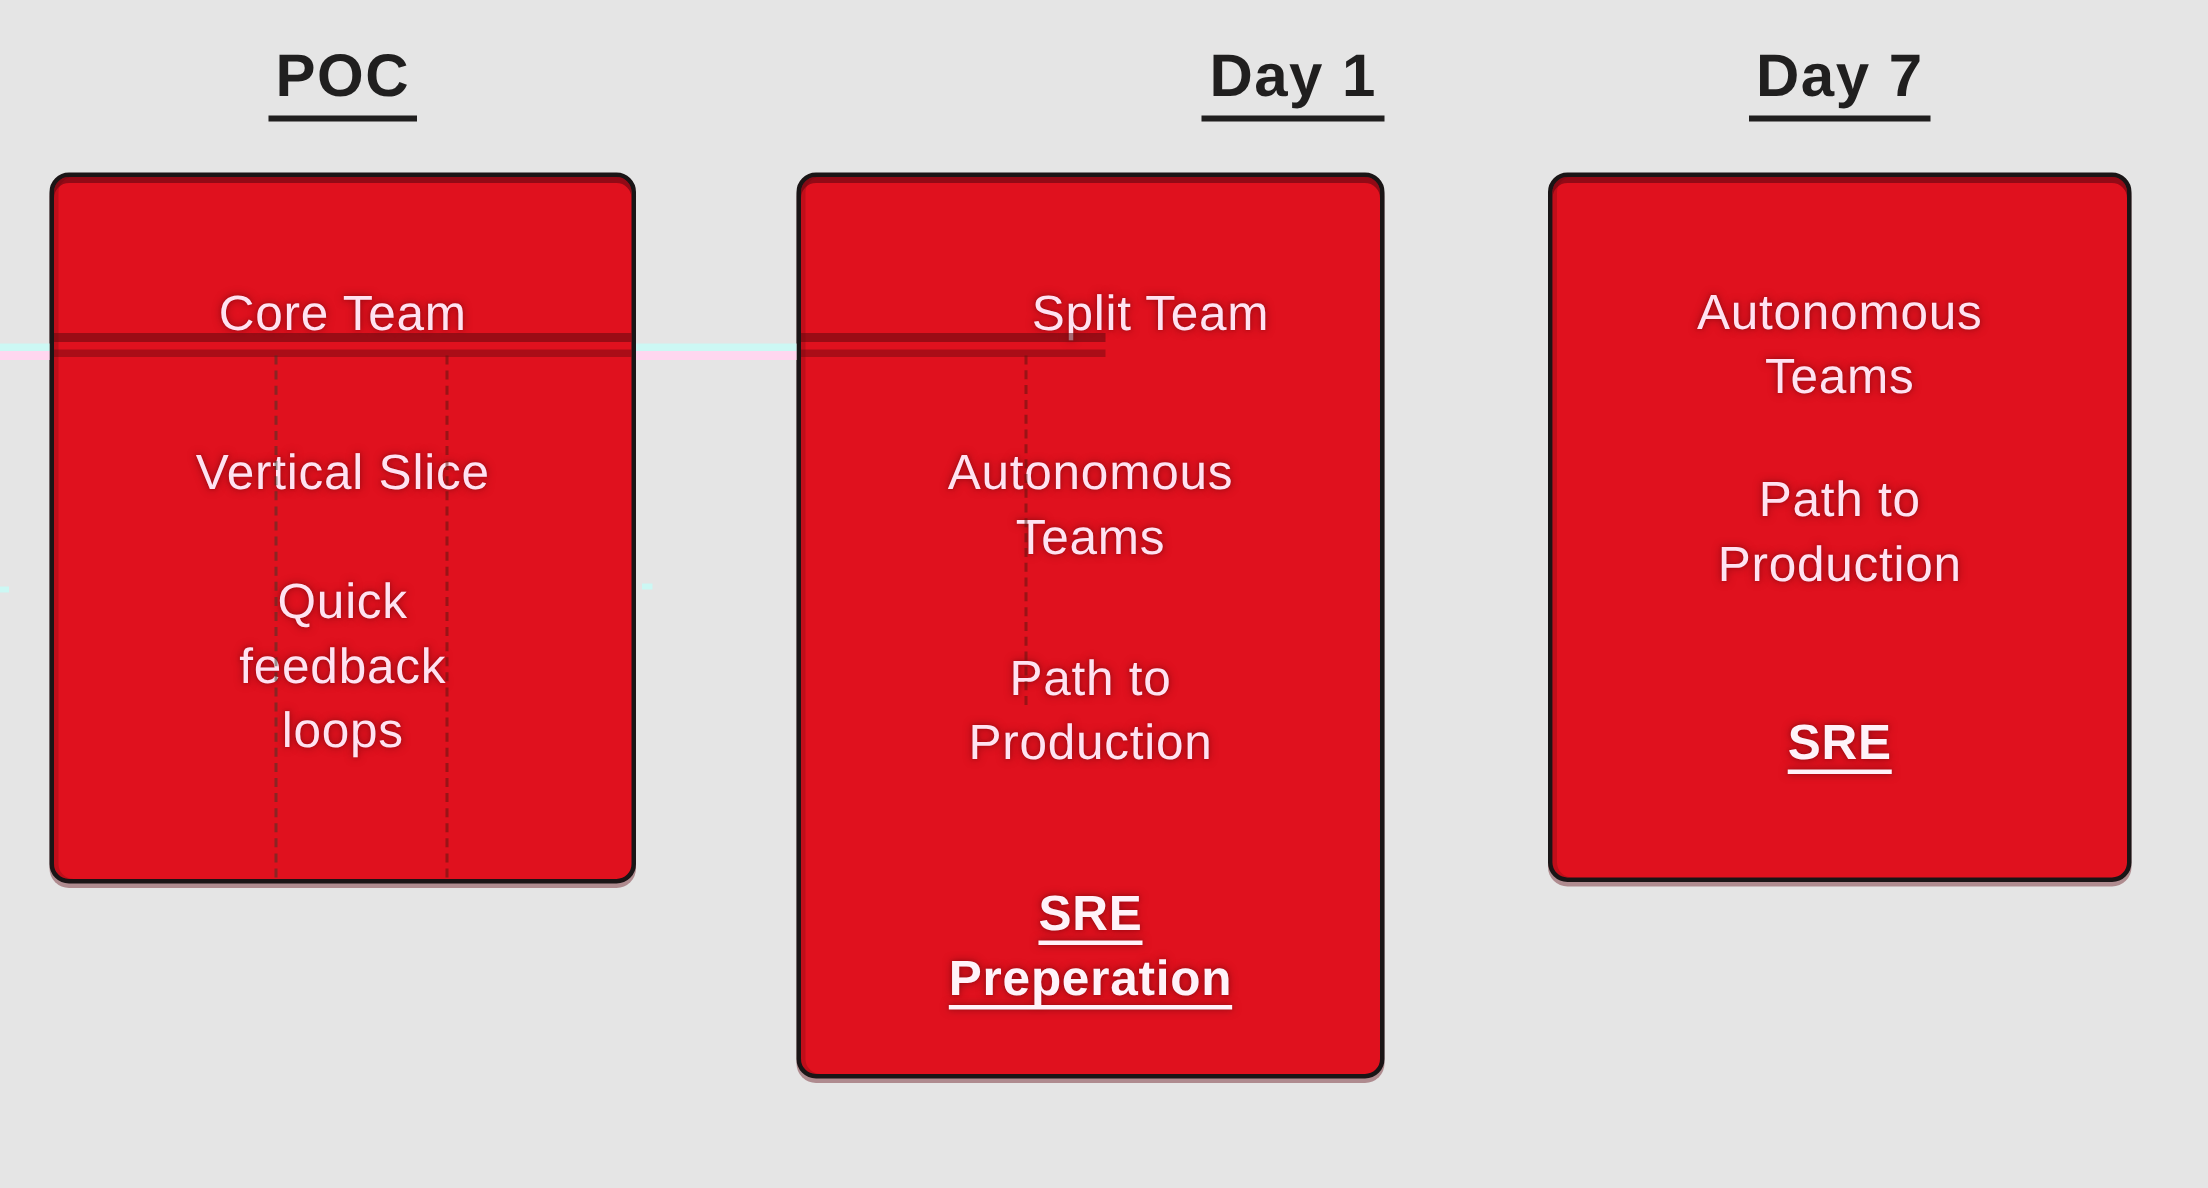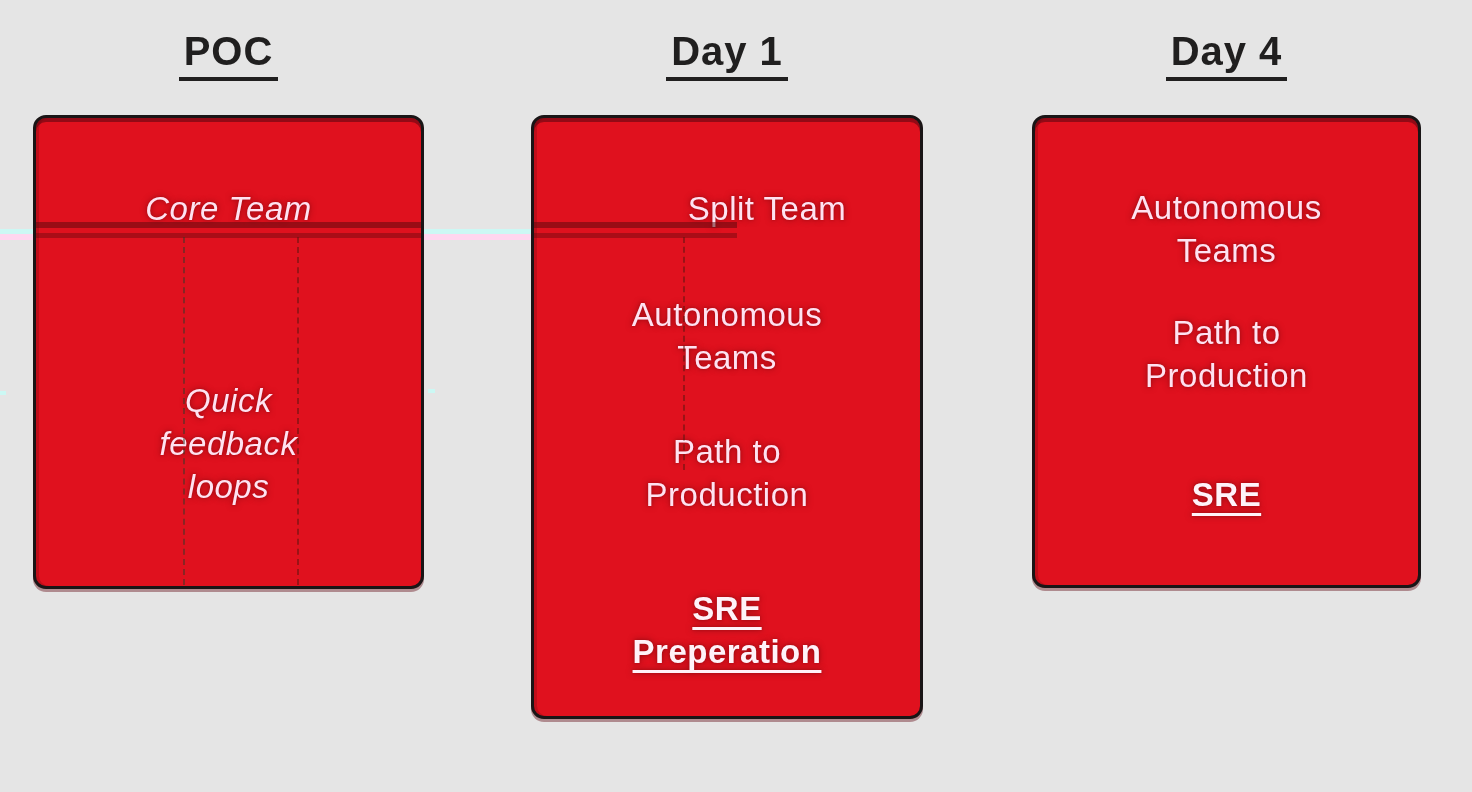--- a/index.html
+++ b/index.html
@@ -83,30 +83,33 @@
   .art.vdash-b { width: 0; border-left: 2px dashed rgba(96, 22, 16, 0.55); }
 </style>
 </head>
 <body>
 
 <div id="stage">
 
   <div class="col-header" style="left:33px; width:391px;">
     <span class="hd-text">POC</span>
   </div>
-  <div class="col-header" style="left:531px; width:392px;">
+  <div class="col-header" style="left:531px; width:392px;justify-content:flex-end;">
     <span class="hd-text">Day 1</span>
   </div>
   <div class="col-header" style="left:1032px; width:389px;">
-    <span class="hd-text">Day 4</span>
+    <span class="hd-text">Day 7</span>
   </div>
 
-  <div class="red-box" style="left:33px; top:115px; width:391px; height:474px;font-style:italic;">
+  <div class="red-box" style="left:33px; top:115px; width:391px; height:474px;">
     <div class="box-item" style="top:69px;">
       <span class="item-text">Core Team</span>
+    </div>
+    <div class="box-item" style="top:175px;">
+      <span class="item-text">Vertical Slice</span>
     </div>
     <div class="box-item" style="top:261px;">
       <span class="item-text" style="max-width:170px;">Quick feedback loops</span>
     </div>
   </div>
 
   <div class="red-box" style="left:531px; top:115px; width:392px; height:604px;">
     <div class="box-item" style="top:69px;padding-left:40px;">
       <span class="item-text">Split Team</span>
     </div>

